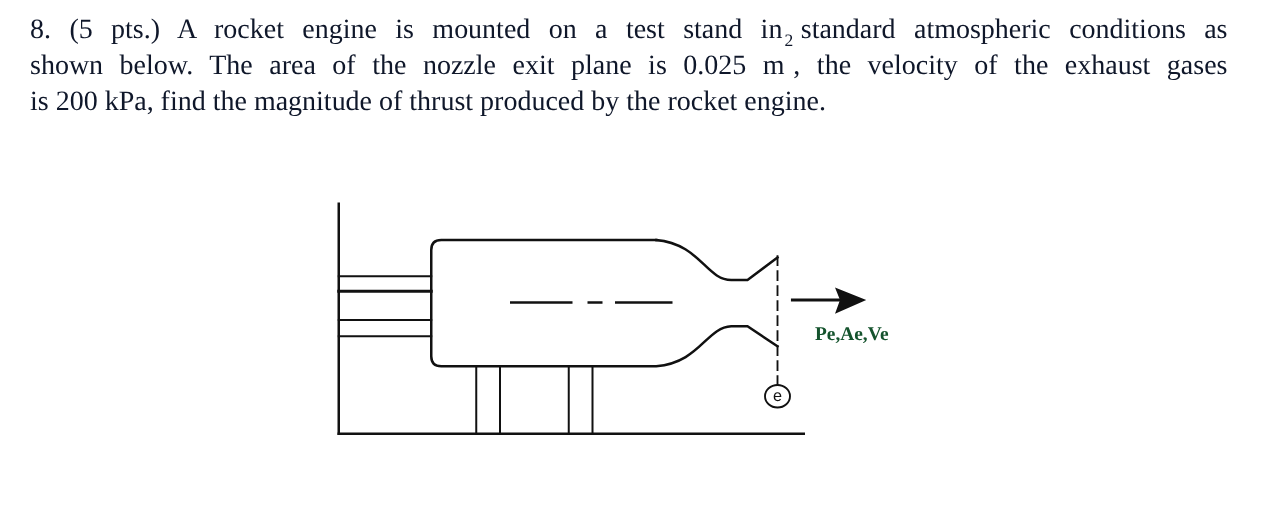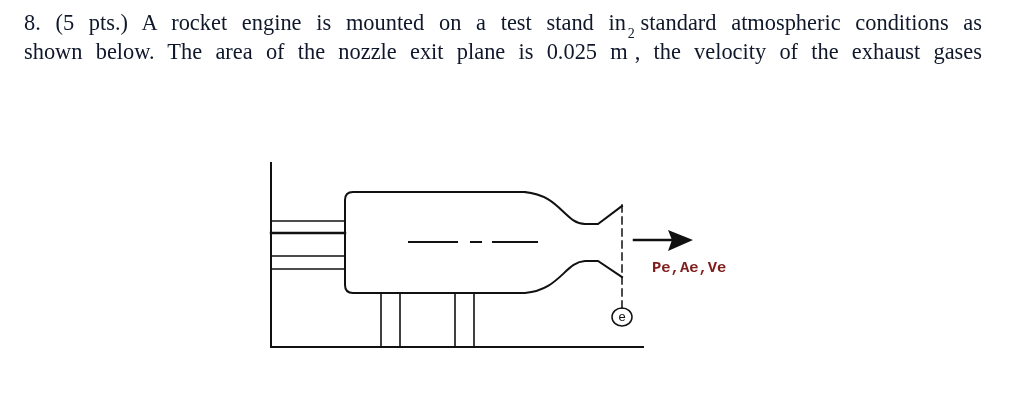--- a/index.html
+++ b/index.html
@@ -9,35 +9,36 @@
     font-family: "Liberation Serif", "DejaVu Serif", serif;
     font-size: 22.4px; line-height: 29px; color: #0f172a;
     text-align: justify; text-align-last: left;
   }
   .problem .line { display: block; text-align: justify; text-align-last: justify; white-space: nowrap; }
   .problem .line.last { text-align-last: left; }
   sup { font-size: 14px; vertical-align: top; position: relative; top: -3px; line-height: 0; }
   .diagram { position: absolute; left: 0; top: 0; }
   .label {
     position: absolute; left: 652px; top: 259px;
-    font-family: Liberation Mono, monospace;
-    font-weight: bold; font-size: 15.5px; color: #7f1d1d;
+    font-family: Liberation Serif, serif;
+    font-weight: bold; font-size: 15.5px; color: #14532d;
   }
   .e-label {
     position: absolute; left: 612px; top: 307px; width: 20px; height: 20px;
     font-family: "Liberation Sans", "DejaVu Sans", sans-serif;
     font-size: 13px; color: #111; text-align: center; line-height: 20px;
   }
 </style>
 </head>
 <body>
 
 <div class="problem">
   <span class="line">8. (5 pts.) A rocket engine is mounted on a test stand in standard atmospheric conditions as</span>
   <span class="line"><span>shown below.  The area of the nozzle exit plane is 0.025 m</span><sup>2</sup><span>, the velocity of the exhaust gases</span></span>
+  <span class="line last">is 200 kPa, find the magnitude of thrust produced by the rocket engine.</span>
 </div>
 
 <svg class="diagram" width="1024" height="405" viewBox="0 0 1024 405" xmlns="http://www.w3.org/2000/svg">
   <g fill="none" stroke="#111" stroke-width="2" stroke-linecap="square">
 
     <line x1="271" y1="163" x2="271" y2="347"></line>
     <line x1="271" y1="347" x2="643" y2="347"></line>
 
     <line x1="271" y1="221" x2="345" y2="221" stroke-width="1.6"></line>
     <line x1="271" y1="233" x2="345" y2="233" stroke-width="2.4"></line>

